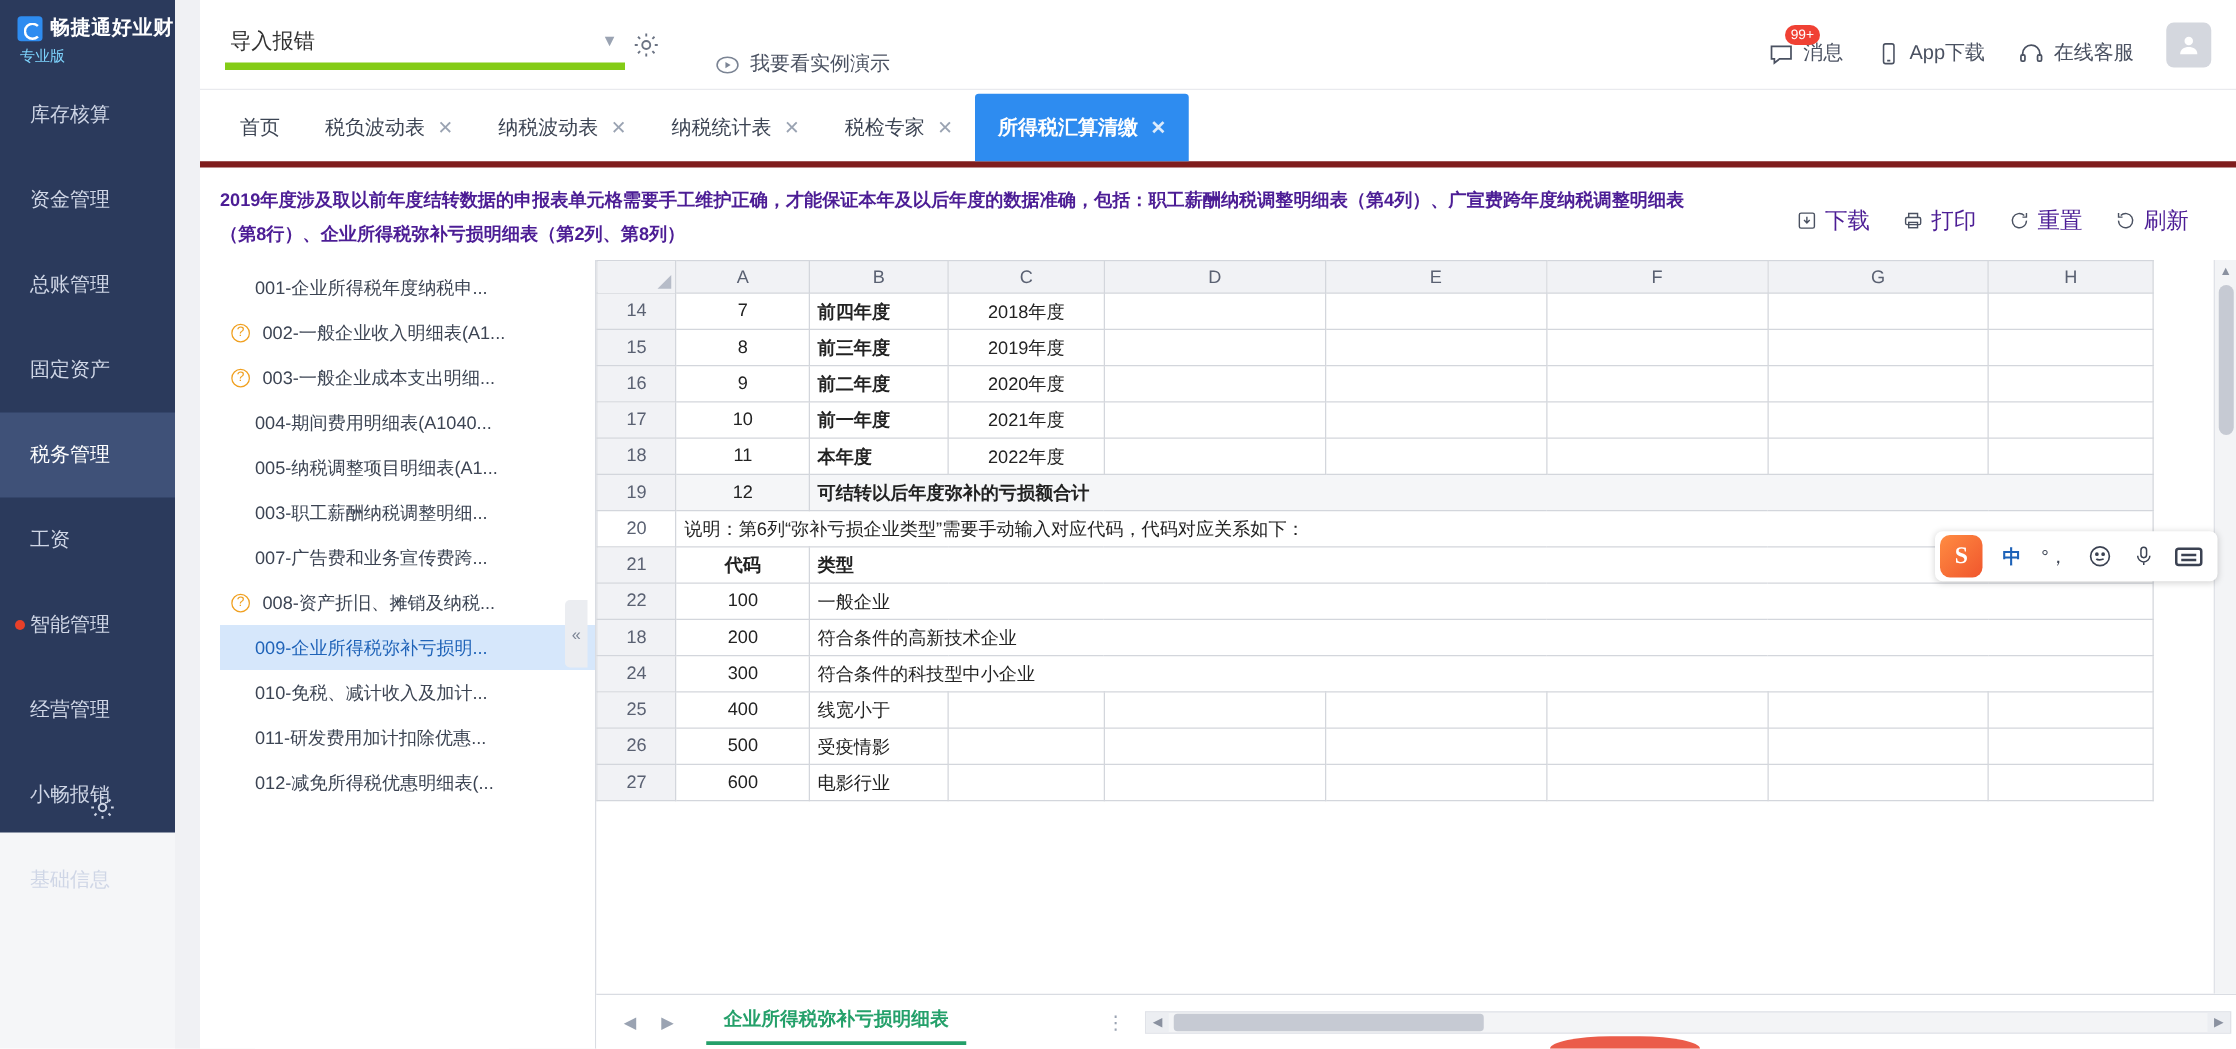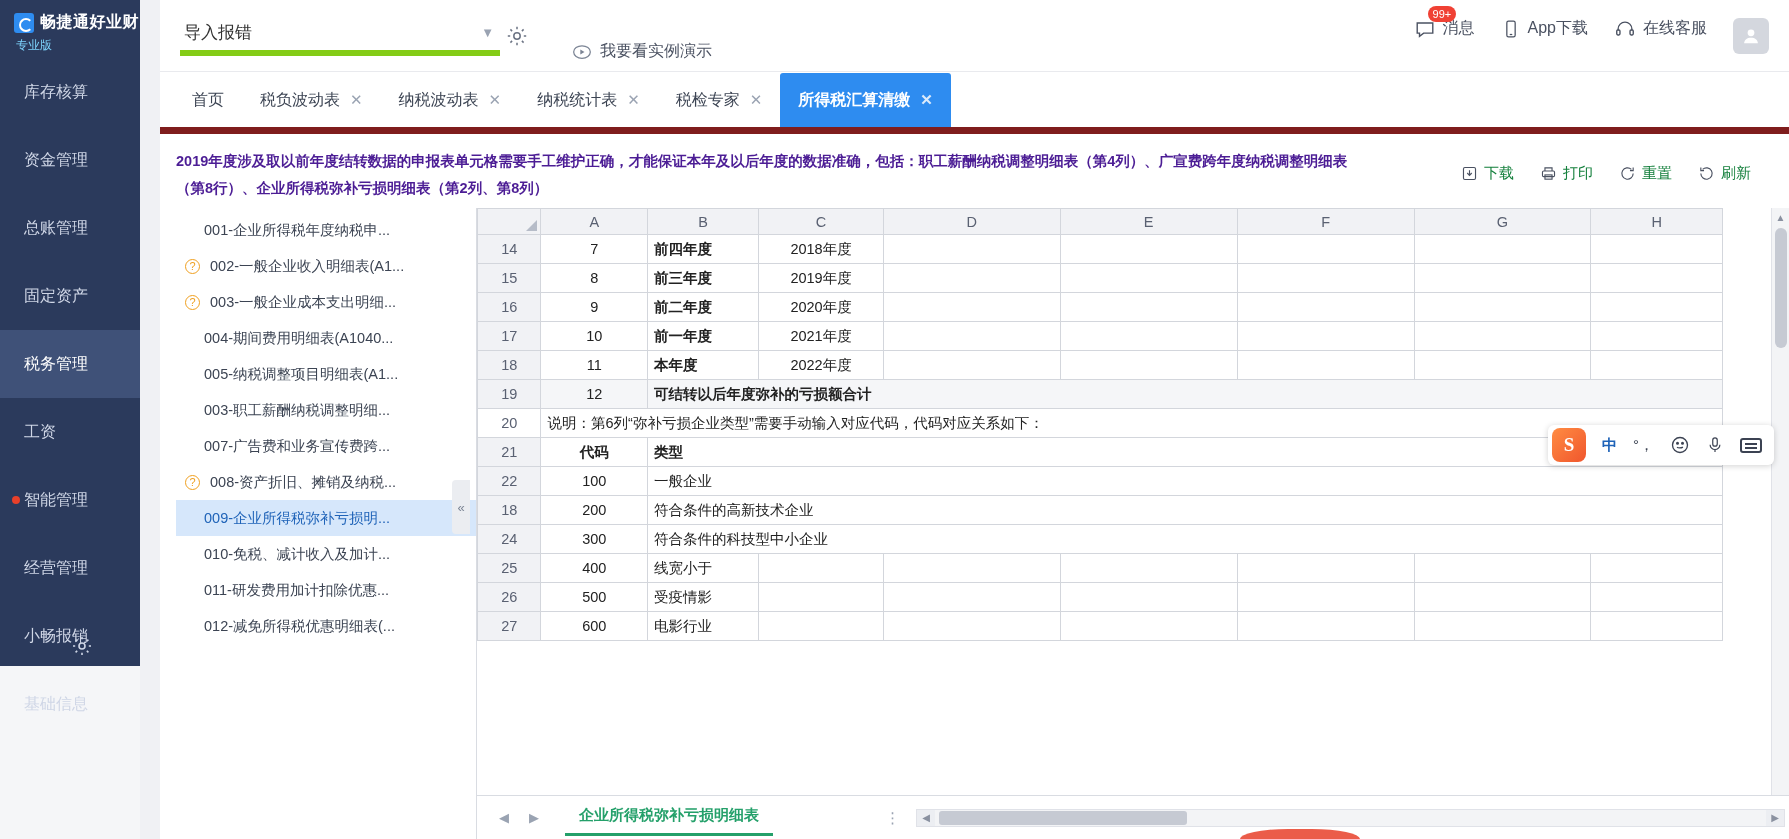--- a/index.html
+++ b/index.html
@@ -130,21 +130,21 @@
     display: flex; align-items: center; gap: 8px;
     margin-left: 38px;
     color: #4a5161;
     font-size: 16px;
     cursor: pointer;
     margin-top: 32px;
   }
   .top-right {
     margin-left: auto;
     display: flex;
-    align-items: flex-start;
+    align-items: flex-end;
     gap: 26px;
     padding-right: 20px;
     color: #4a5161;
     font-size: 16px;
   }
   .top-right .t-item { display: flex; align-items: center; gap: 7px; cursor: pointer; position: relative; }
   .badge {
     position: absolute;
     left: 14px; top: -12px;
     background: #f04134;
@@ -164,21 +164,21 @@
     cursor: pointer;
   }
 
   
   .tabbar {
     height: 62px;
     display: flex;
     align-items: flex-end;
     padding-left: 14px;
     background: #fff;
-    border-bottom: 7px solid #7f1d1d;
+    border-bottom: 5px solid #7f1d1d;
     flex: 0 0 62px;
   }
   .tab {
     height: 54px;
     display: flex;
     align-items: center;
     gap: 10px;
     padding: 0 18px;
     font-size: 16px;
     color: #3c4453;
@@ -205,22 +205,22 @@
     font-size: 14.5px;
     line-height: 27px;
     max-width: 1180px;
     font-weight: bold;
   }
   .tools {
     margin-left: auto;
     display: flex;
     align-items: center;
     gap: 26px;
-    color: #15803d;
-    font-size: 15px;
+    color: #4c1d95;
+    font-size: 18px;
     padding-right: 22px;
     padding-top: 16px;
   }
   .tools .t { display: flex; align-items: center; gap: 6px; cursor: pointer; }
 
   
   .content {
     flex: 1 1 auto;
     display: flex;
     min-height: 0;

